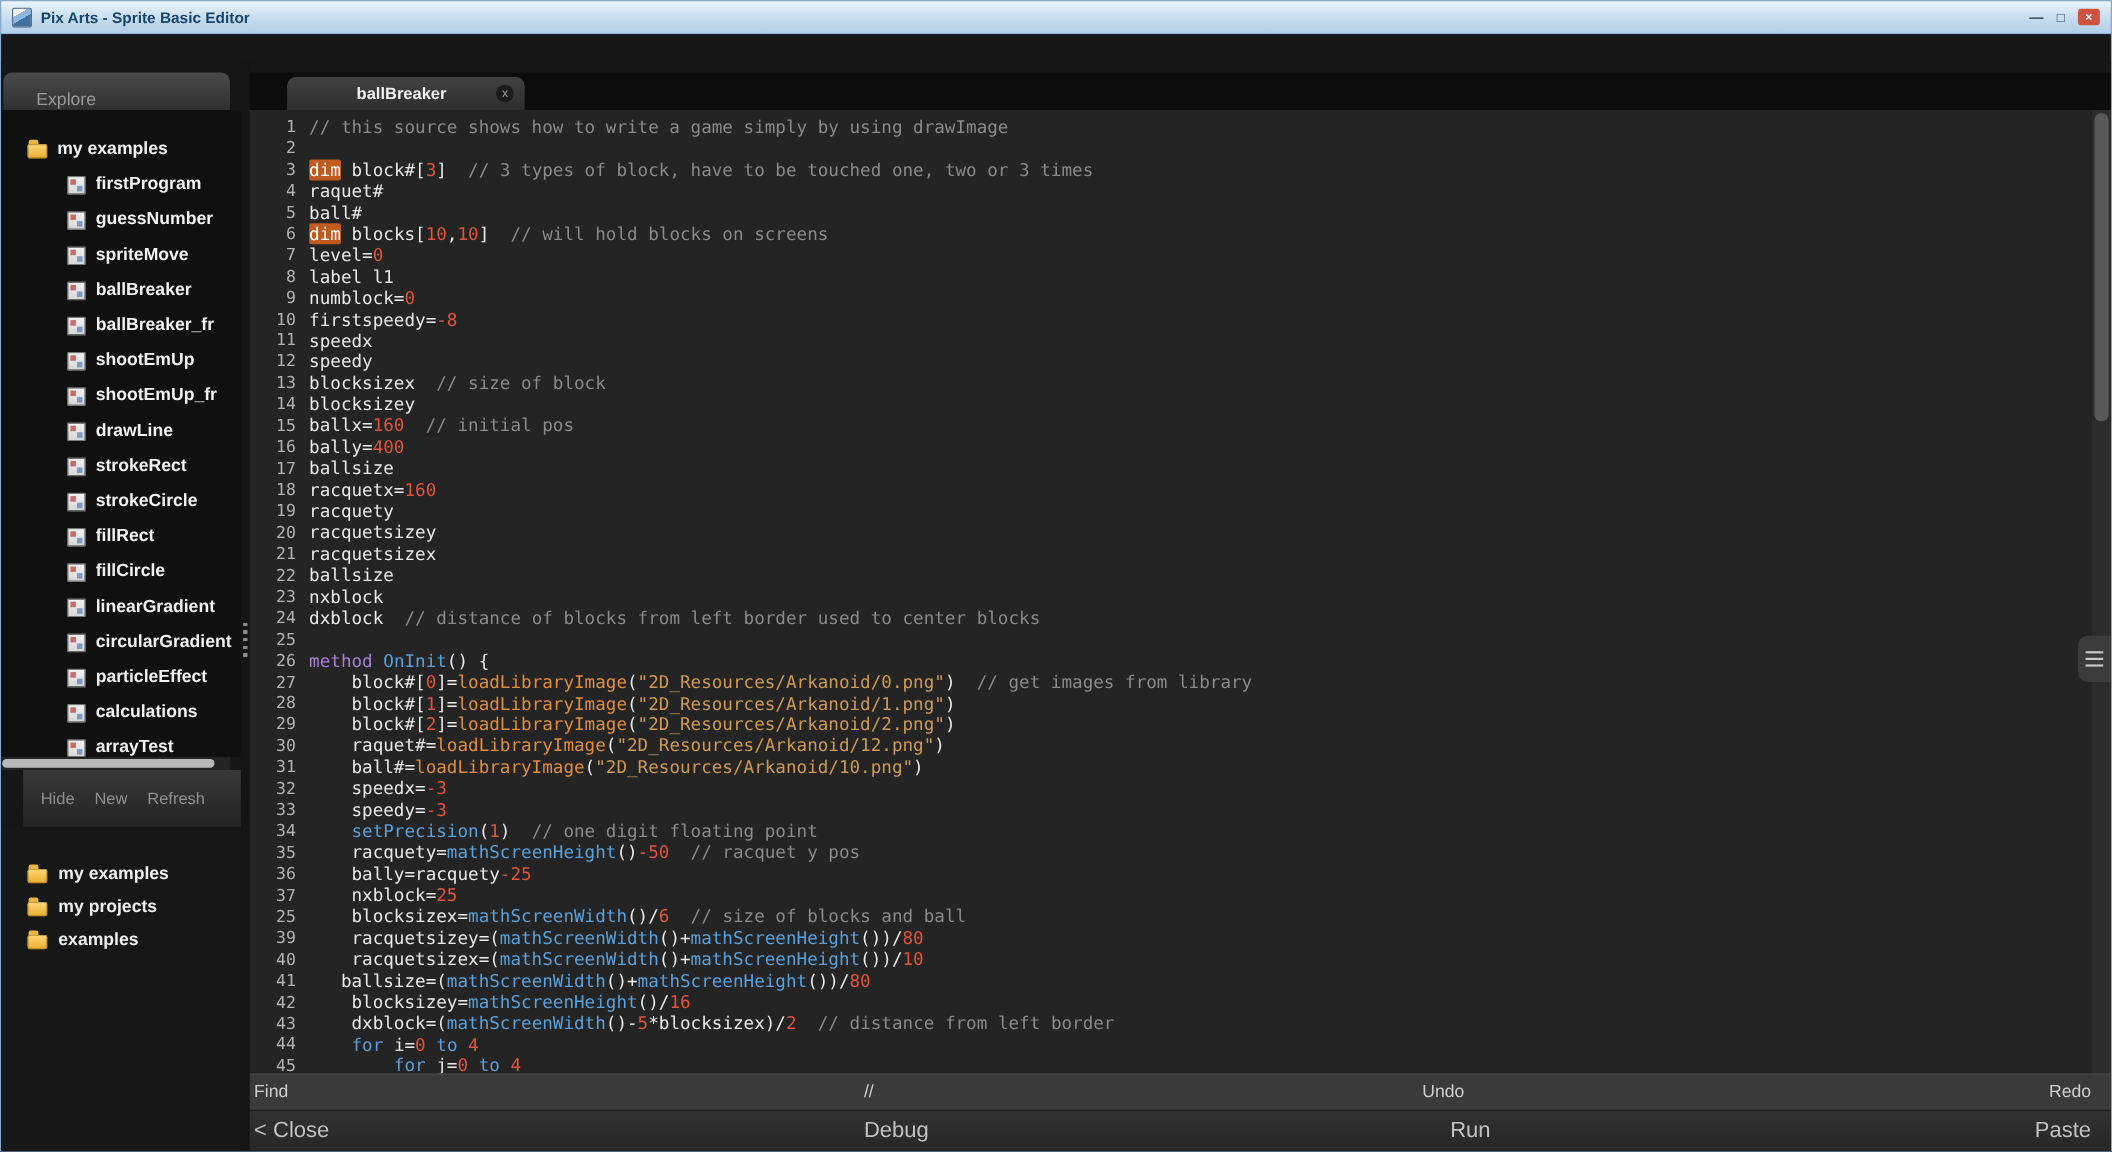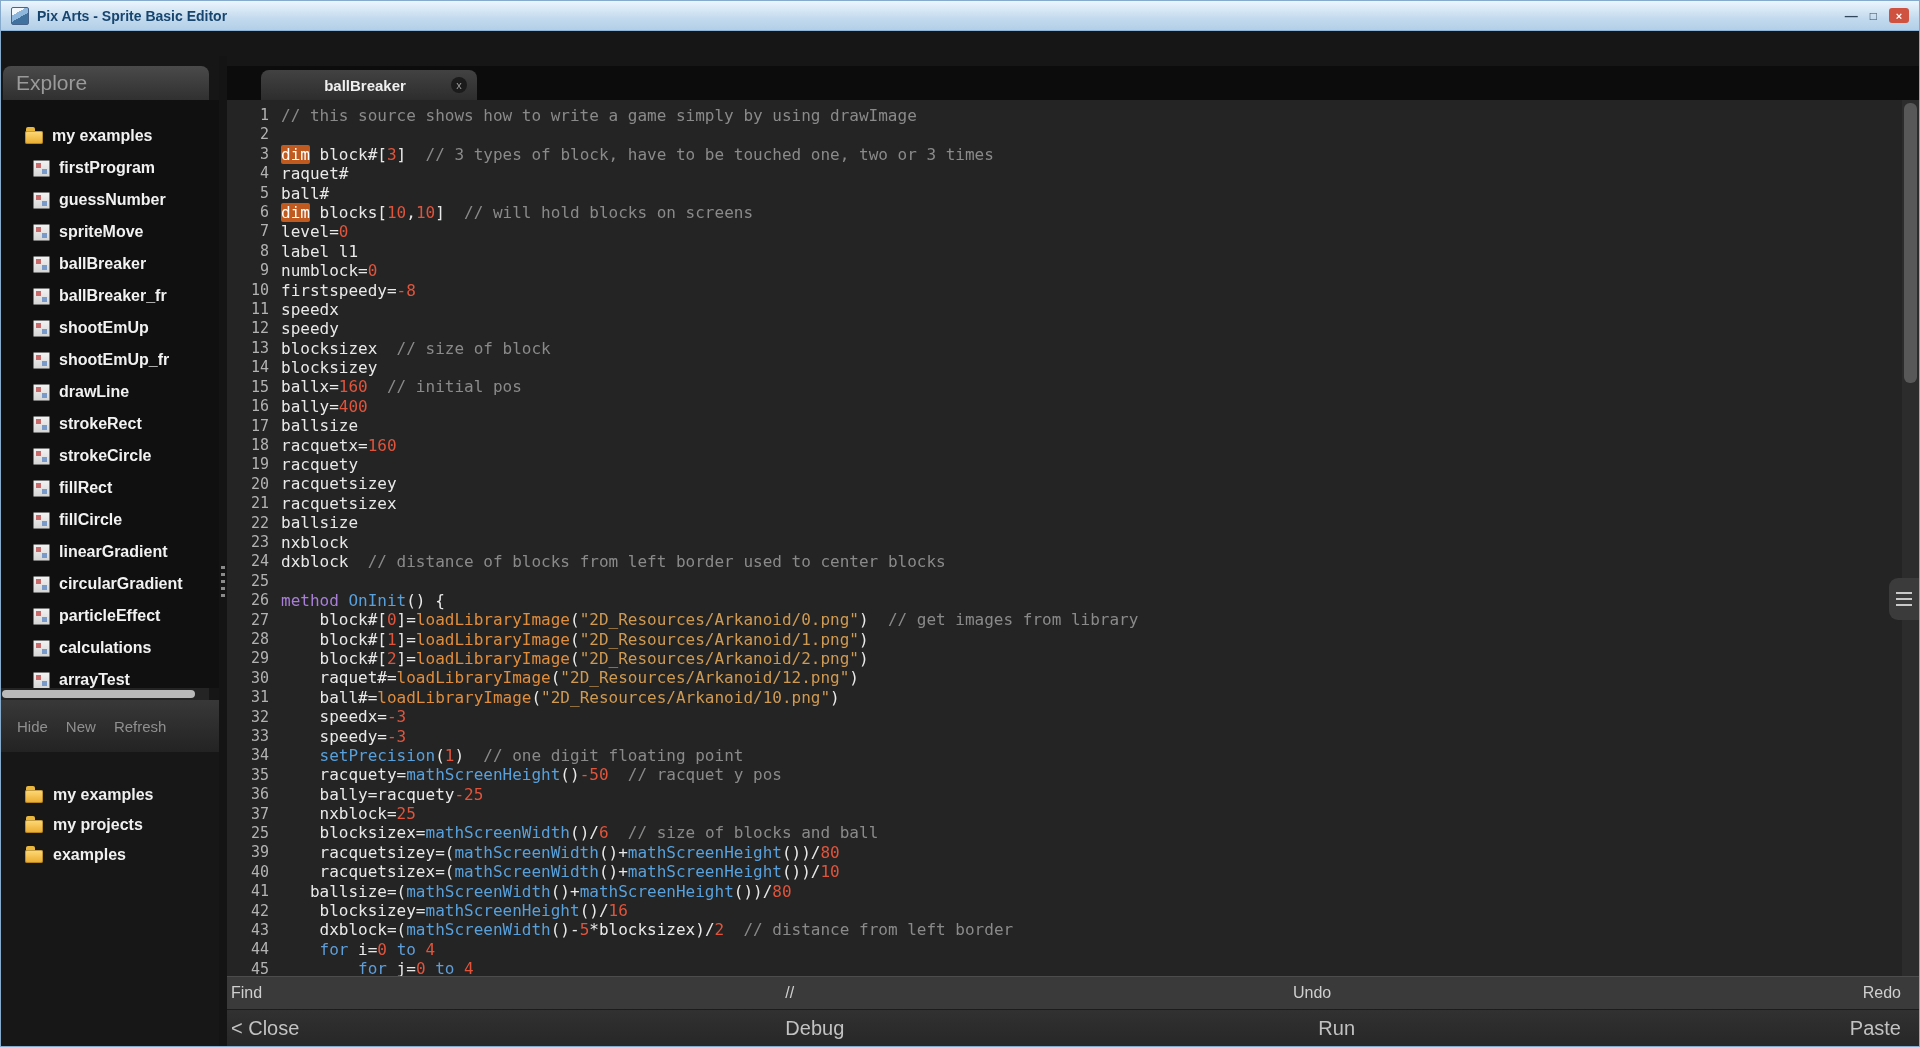--- a/index.html
+++ b/index.html
@@ -18,38 +18,38 @@
   .win-min { font-size:13px; } .win-max { font-size:12px; }
   .win-close { background:#cf5240; color:#fff; width:20px; height:15px; border-radius:3px;
                display:flex; align-items:center; justify-content:center; font-size:11px; font-weight:700; }
 
   
   .content { flex:1; display:flex; min-height:0; background:#141414; }
 
   
   .sidebar { flex:0 0 218px; display:flex; flex-direction:column; min-height:0; background:#161616; padding-top:10px; }
   .explore-header { flex:0 0 34px; margin:0 10px 0 2px; background:linear-gradient(#4a4a4a,#303030);
-                    border-radius:8px 8px 0 0; display:flex; align-items:center; padding:0 13px;
-                    color:#9a9a9a; font-size:21px; }
+                    border-radius:8px 8px 0 0; display:flex; align-items:flex-end; padding:0 30px;
+                    color:#9a9a9a; font-size:16px; }
   .tree { flex:1; overflow:hidden; padding-top:20px; background:#101010; }
   .titem { display:flex; align-items:center; gap:9px; height:32px; color:#f2f2f2; font-weight:700; font-size:16px; cursor:default; }
   .titem.root  { padding-left:24px; }
-  .titem.child { padding-left:32px; }
+  .titem.child { padding-left:60px; }
   .sprite-ico { width:17px; height:17px; border:1px solid #7a7a7a; border-radius:1px; position:relative;
                 background:linear-gradient(#f2f2f2,#d6d6d6); flex:0 0 17px; }
   .sprite-ico::before { content:""; position:absolute; left:2px; top:2px; width:5px; height:5px; background:#c96a6a; }
   .sprite-ico::after  { content:""; position:absolute; right:2px; bottom:2px; width:5px; height:5px; background:#7a9ac9; }
   .folder-ico { width:18px; height:13px; background:linear-gradient(#ffd978,#e8ac2e); border-radius:2px;
                 position:relative; margin-top:3px; flex:0 0 18px; box-shadow:inset 0 0 0 1px rgba(120,85,10,.45); }
   .folder-ico::before { content:""; position:absolute; top:-4px; left:1px; width:9px; height:4px;
                         background:#e9b73e; border-radius:2px 2px 0 0; }
   .hscroll { flex:0 0 12px; background:#242424; position:relative; margin-right:10px; }
   .hthumb  { position:absolute; left:1px; top:2px; height:8px; width:93%; background:#b9b9b9; border-radius:4px; }
   .actions { flex:0 0 52px; background:linear-gradient(#383838,#232323); display:flex; align-items:center;
-             gap:18px; padding-left:16px; color:#8f8f8f; font-size:15px; }
+             gap:18px; padding-left:16px; color:#8f8f8f; font-size:15px;margin-left:20px; }
   .folders { flex:0 0 294px; padding-top:28px; background:#171717; }
   .fitem { display:flex; align-items:center; gap:10px; height:30px; color:#f0f0f0; font-weight:700;
            font-size:16px; padding-left:24px; cursor:default; }
 
   
   .splitter { flex:0 0 8px; background:#141414; position:relative; }
   .splitter-dots { position:absolute; top:510px; left:2px; width:4px; height:32px;
                    background:repeating-linear-gradient(#8a8a8a 0 3px, transparent 3px 7px); }
 
   

